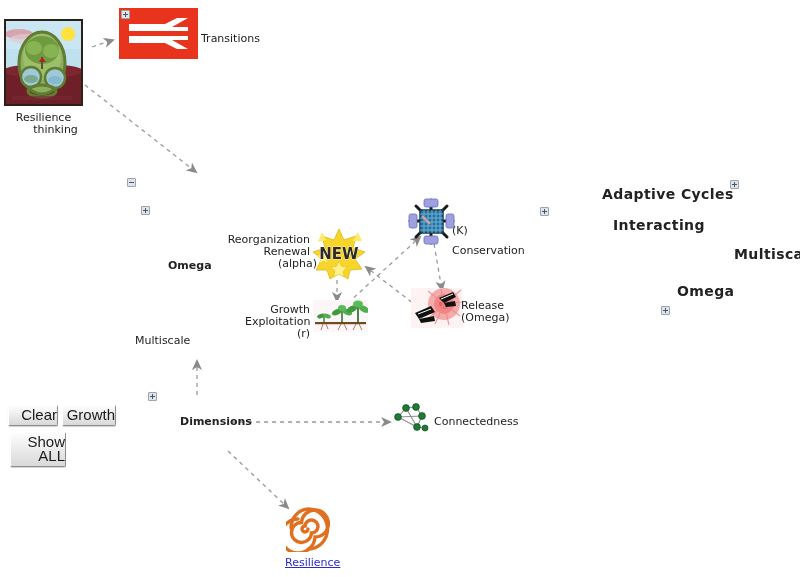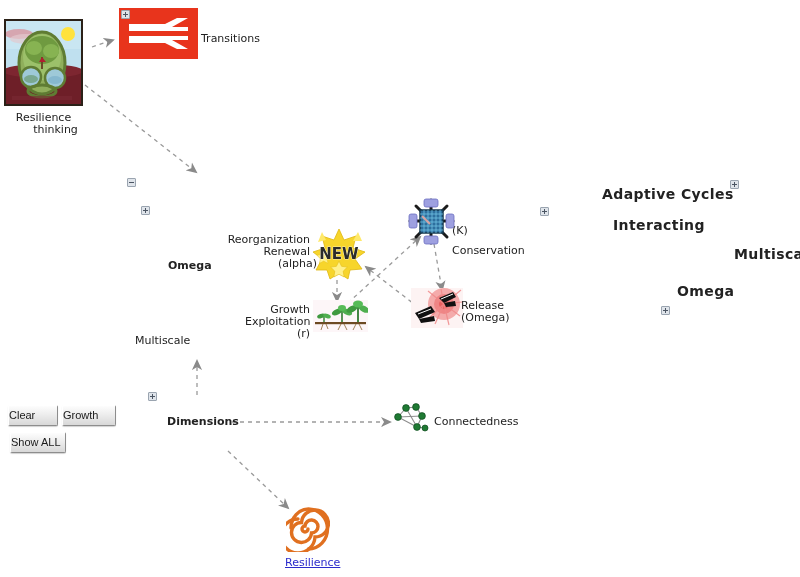--- a/index.html
+++ b/index.html
@@ -65,23 +65,23 @@
     position: absolute;
     box-sizing: border-box;
     background: linear-gradient(#fdfdfd 0%, #ededed 45%, #d8d8d8 100%);
     border: 1px solid #8d8d8d;
     border-top-color: #ffffff;
     border-left-color: #ffffff;
     border-radius: 2px;
     box-shadow: 0 1px 1px rgba(0,0,0,.18);
     color: #1a1a1a;
     font-family: "Liberation Sans", sans-serif;
-    font-size: 11px;
+    font-size: 15px;
     line-height: 14px;
-    text-align: left;
+    text-align: right;
     padding: 2px 0 3px 0;
     cursor: pointer;
     user-select: none;
   }
 
   
   .thumb-frame {
     position: absolute;
     box-sizing: border-box;
     border: 2px solid #2b2118;
@@ -180,21 +180,21 @@
 
   <div class="expander minus" style="left:127px; top:178px;"></div>
   <div class="expander plus" style="left:141px; top:206px;"></div>
   <div class="expander plus" style="left:540px; top:207px;"></div>
   <div class="expander plus" style="left:730px; top:180px;"></div>
   <div class="expander plus" style="left:661px; top:306px;"></div>
   <div class="expander plus" style="left:148px; top:392px;"></div>
 
   <div class="label bold" style="left:168px; top:260px;">Omega</div>
   <div class="label" style="left:135px; top:335px;">Multiscale</div>
-  <div class="label bold" style="left:167px; top:416px;">Dimensions</div>
+  <div class="label bold" style="left:180px; top:416px;">Dimensions</div>
 
   <div class="label right" style="left:225px; top:234px; width:85px;">Reorganization</div>
   <div class="label right" style="left:225px; top:246px; width:85px;">Renewal</div>
   <div class="label right" style="left:232px; top:258px; width:85px;">(alpha)</div>
   <div class="abs" style="left:312px; top:228px; width:54px; height:52px;">
     <svg width="54" height="52" viewBox="0 0 54 52">
       <g fill="#f7d52b" stroke="#e0b711" stroke-width="0.8">
         <path d="M27,1 L32,12 L44,8 L41,20 L53,24 L43,31 L50,41 L38,42 L36,51 L27,45 L18,51 L15,42 L4,42 L10,31 L1,24 L13,20 L10,8 L22,12 Z"></path>
       </g>
       <g fill="#ffe96a">

